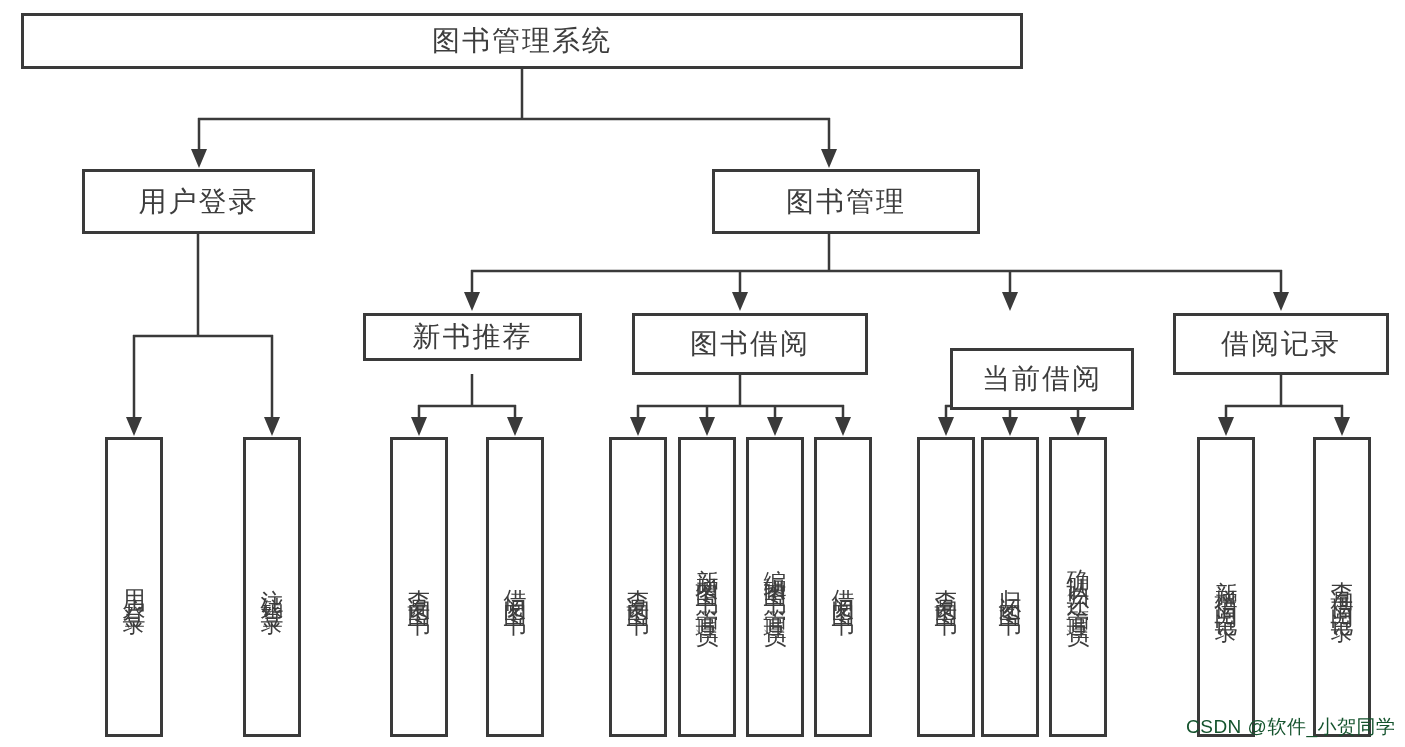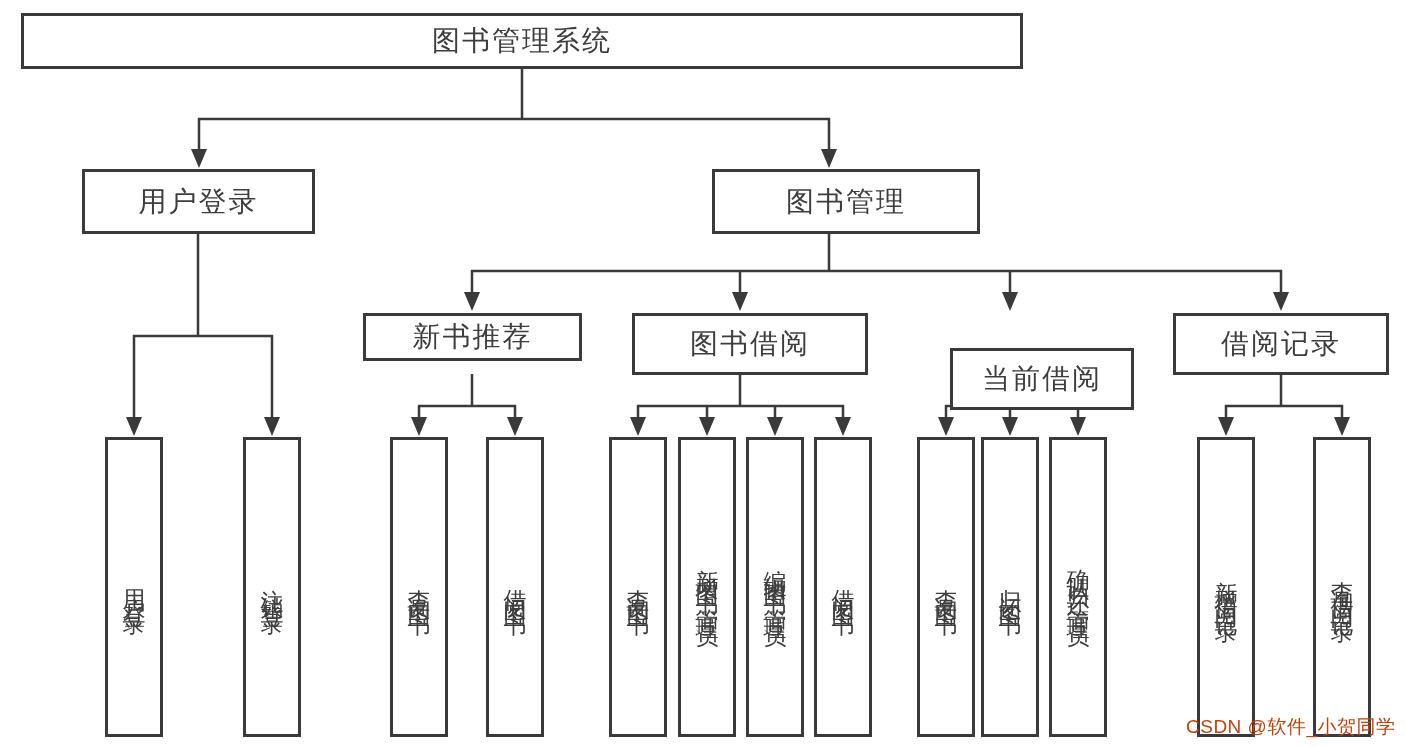--- a/index.html
+++ b/index.html
@@ -65,21 +65,21 @@
   .lf-9  { left: 917px; }
   .lf-10 { left: 981px; }
   .lf-11 { left: 1049px; }
   .lf-12 { left: 1197px; }
   .lf-13 { left: 1313px; }
   #watermark {
     position: absolute;
     left: 1186px;
     top: 714px;
     font-size: 19px;
-    color: #c2410c;
+    color: #14532d;
     white-space: nowrap;
     z-index: 5;
     letter-spacing: 0.5px;
     text-align: center;
   }
 </style>
 </head>
 <body>
 
 <div id="canvas">

